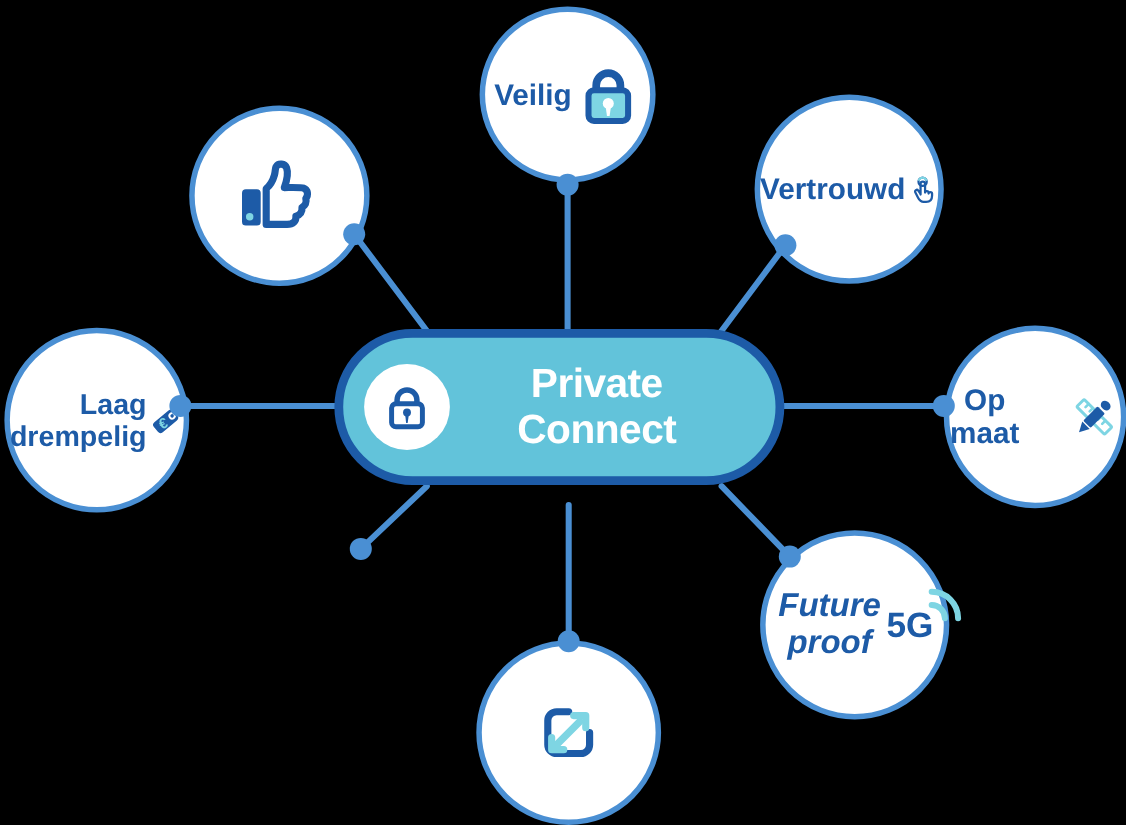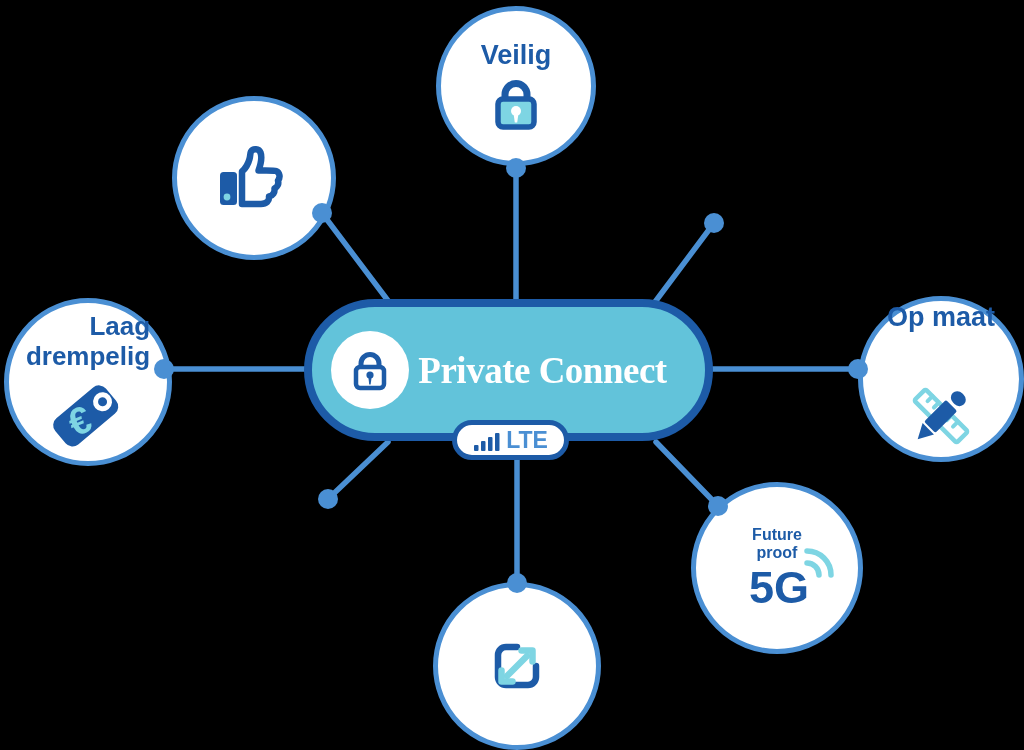--- a/index.html
+++ b/index.html
@@ -17,53 +17,53 @@
   }
   svg.wires{position:absolute;left:0;top:0;z-index:0;}
   svg.dots{position:absolute;left:0;top:0;z-index:3;pointer-events:none;}
   .wire{stroke:var(--medium-blue);stroke-width:5.5;stroke-linecap:round;}
   .dot{fill:var(--medium-blue);}
 
   
   .node{
     position:absolute;background:var(--white);
     border:5px solid var(--medium-blue);border-radius:50%;
-    box-sizing:border-box;display:flex;flex-direction:column;
+    box-sizing:border-box;display:flex;flex-direction:row;
     align-items:center;justify-content:center;z-index:2;gap:3px;
   }
   .n-veilig     {left:436px;top:6px;  width:160px;height:160px;}
   .n-onbezorgd  {left:172px;top:96px; width:164px;height:164px;}
   .n-vertrouwd  {left:686px;top:86px; width:172px;height:172px;}
   .n-opmaat     {left:858px;top:296px;width:166px;height:166px;gap:44px;}
   .n-future     {left:691px;top:482px;width:172px;height:172px;}
   .n-schaalbaar {left:433px;top:582px;width:168px;height:168px;}
   .n-flexibel   {left:177px;top:482px;width:172px;height:172px;}
   .n-laag       {left:4px;  top:298px;width:168px;height:168px;}
 
   .label{
     color:var(--dark-blue);font-weight:bold;font-size:27px;
     text-align:center;white-space:pre-line;line-height:1.12;
   }
   .n-laag .label{font-size:26px;text-align:right;}
-  .n-future .label{font-size:16px;}
+  .n-future .label{font-size:30px;font-style:italic;}
 
   
   .pill{
     position:absolute;left:304px;top:299px;width:409px;height:142px;
     box-sizing:border-box;background:var(--teal-fill);
     border:8px solid var(--dark-blue);border-radius:75px;
     display:flex;align-items:center;z-index:1;
   }
   .lock-badge{
     width:78px;height:78px;background:var(--white);border-radius:50%;
     margin-left:19px;display:flex;align-items:center;justify-content:center;flex:none;
   }
   .pill-title{
     flex:1;text-align:center;color:var(--white);font-weight:bold;
-    font-size:37px;letter-spacing:-0.5px;padding-right:29px;font-family:Liberation Serif, serif;
+    font-size:37px;letter-spacing:-0.5px;padding-right:29px;
   }
   .lte{
     position:absolute;left:452px;top:420px;width:117px;height:40px;
     box-sizing:border-box;background:var(--white);
     border:5px solid var(--dark-blue);border-radius:21px;
     display:flex;align-items:center;justify-content:center;gap:5px;z-index:2;
   }
   .lte-text{color:var(--medium-blue);font-weight:bold;font-size:23px;line-height:1;}
 
   
@@ -72,21 +72,21 @@
   .stl{stroke:var(--light-teal);fill:none;stroke-linecap:round;stroke-linejoin:round;}
   .ftl{fill:var(--light-teal);}
   .fw{fill:var(--white);}
   .sw{stroke:var(--white);fill:none;}
   .lock-body{fill:var(--light-teal);stroke:var(--dark-blue);stroke-width:5.5;}
   .cbody{fill:var(--white);stroke:var(--dark-blue);stroke-width:4.5;}
   .ruler{fill:var(--white);stroke:var(--light-teal);stroke-width:4.5;}
   .euro{fill:var(--light-teal);font-size:38px;font-weight:bold;font-family:"Liberation Sans",sans-serif;}
 
   .fiveg-row{position:relative;display:flex;align-items:flex-end;transform:translateX(2px);}
-  .fiveg{color:var(--dark-blue);font-weight:bold;font-size:45px;line-height:1;}
+  .fiveg{color:var(--dark-blue);font-weight:bold;font-size:32px;line-height:1;}
   .fiveg-arcs{position:absolute;right:-30px;top:-22px;}
 </style>
 </head>
 <body>
 
 <div class="canvas">
 
   <svg class="wires" width="1024" height="750" viewBox="0 0 1024 750">
     <line class="wire" x1="516" y1="168" x2="516" y2="303"></line>
     <line class="wire" x1="322" y1="213" x2="389" y2="302"></line>
@@ -103,48 +103,47 @@
       <svg width="44" height="44" viewBox="0 0 44 44">
         <path class="sd" stroke-width="5" d="M13 20 v-4.5 a9 9 0 0 1 18 0 V20"></path>
         <rect class="cbody" x="8" y="19" width="28" height="21" rx="4"></rect>
         <circle class="fd" cx="22" cy="27" r="3.6"></circle>
         <path class="fd" d="M20.4 29.5 h3.2 l-1 7 h-1.4 Z"></path>
       </svg>
     </div>
     <div class="pill-title">Private Connect</div>
   </div>
 
-  <div class="lte">
-    <svg width="28" height="25" viewBox="0 0 28 25">
-      <rect class="fd" x="1" y="17" width="4.5" height="6" rx="1"></rect>
-      <rect class="fd" x="8" y="13" width="4.5" height="10" rx="1"></rect>
-      <rect class="fd" x="15" y="9" width="4.5" height="14" rx="1"></rect>
-      <rect class="fd" x="22" y="5" width="4.5" height="18" rx="1"></rect>
-    </svg>
-    <span class="lte-text">LTE</span>
-  </div>
 
   <div class="node n-veilig">
     <div class="label">Veilig</div>
     <svg width="60" height="58" viewBox="0 0 60 58">
       <path class="sd" stroke-width="7" d="M19 26 v-5.5 a11 11 0 0 1 22 0 V26"></path>
       <rect class="lock-body" x="12" y="25" width="36" height="28" rx="5"></rect>
       <circle class="fw" cx="30" cy="37" r="5"></circle>
       <path class="fw" d="M27.6 40 h4.8 l-1.2 8.5 h-2.4 Z"></path>
     </svg>
   </div>
 
   <div class="node n-onbezorgd">
     <svg width="80" height="70" viewBox="0 0 80 70">
       <rect class="fd" x="6" y="29" width="17" height="33" rx="3.5"></rect>
       <circle class="ftl" cx="13" cy="54" r="3.4"></circle>
       <path class="sd" stroke-width="6.5" d="M28 61 H47 C52.5 61 55.5 58 55 53.5 C59 52.5 61 49.5 60.5 45.5 C63.5 44 65 41 64 37.5 C66.5 34.5 66 29.5 62 28 C60 27.2 50 27.5 44.5 27.5 C47 20.5 48 13.5 46.5 9.5 C45 5.5 39 5 37 8.5 C36 10.5 36.5 12.5 35.5 16 C34 21.5 31.5 25.5 28 28.5 Z"></path>
     </svg>
   </div>
 
+  <div class="node n-vertrouwd">
+    <div class="label">Vertrouwd</div>
+    <svg width="72" height="74" viewBox="0 0 72 74">
+      <circle class="sd" stroke-width="5.5" cx="34" cy="19" r="10"></circle>
+      <path class="stl" stroke-width="5.5" d="M25.3 14 a10 10 0 0 1 17.4 0"></path>
+      <path class="sd" stroke-width="5.5" d="M29 50 V24 a5.5 5.5 0 0 1 11 0 V44 m0 1 c0 -4.5 8.5 -4.5 8.5 0 v2.5 c0 -4.5 8.5 -4.5 8.5 0 V52 c0 10 -5.5 15.5 -14.5 15.5 h-6 c-7.5 0 -10.5 -4 -13.5 -10 l-6.5 -12.5 c-2.5 -5 3.5 -9 7 -4.5 l5.5 7.5"></path>
+    </svg>
+  </div>
 
   <div class="node n-opmaat">
     <div class="label">Op maat</div>
     <svg width="80" height="80" viewBox="0 0 80 80">
       <g transform="rotate(45 40 40)">
         <rect class="ruler" x="10" y="32" width="60" height="16" rx="2"></rect>
         <path class="stl" stroke-width="4" d="M20 32 v7 M29 32 v7 M38 32 v7 M47 32 v7 M56 32 v7"></path>
       </g>
       <g transform="rotate(-45 40 40)">
         <polygon class="fd" points="7,40 22,32 22,48"></polygon>

